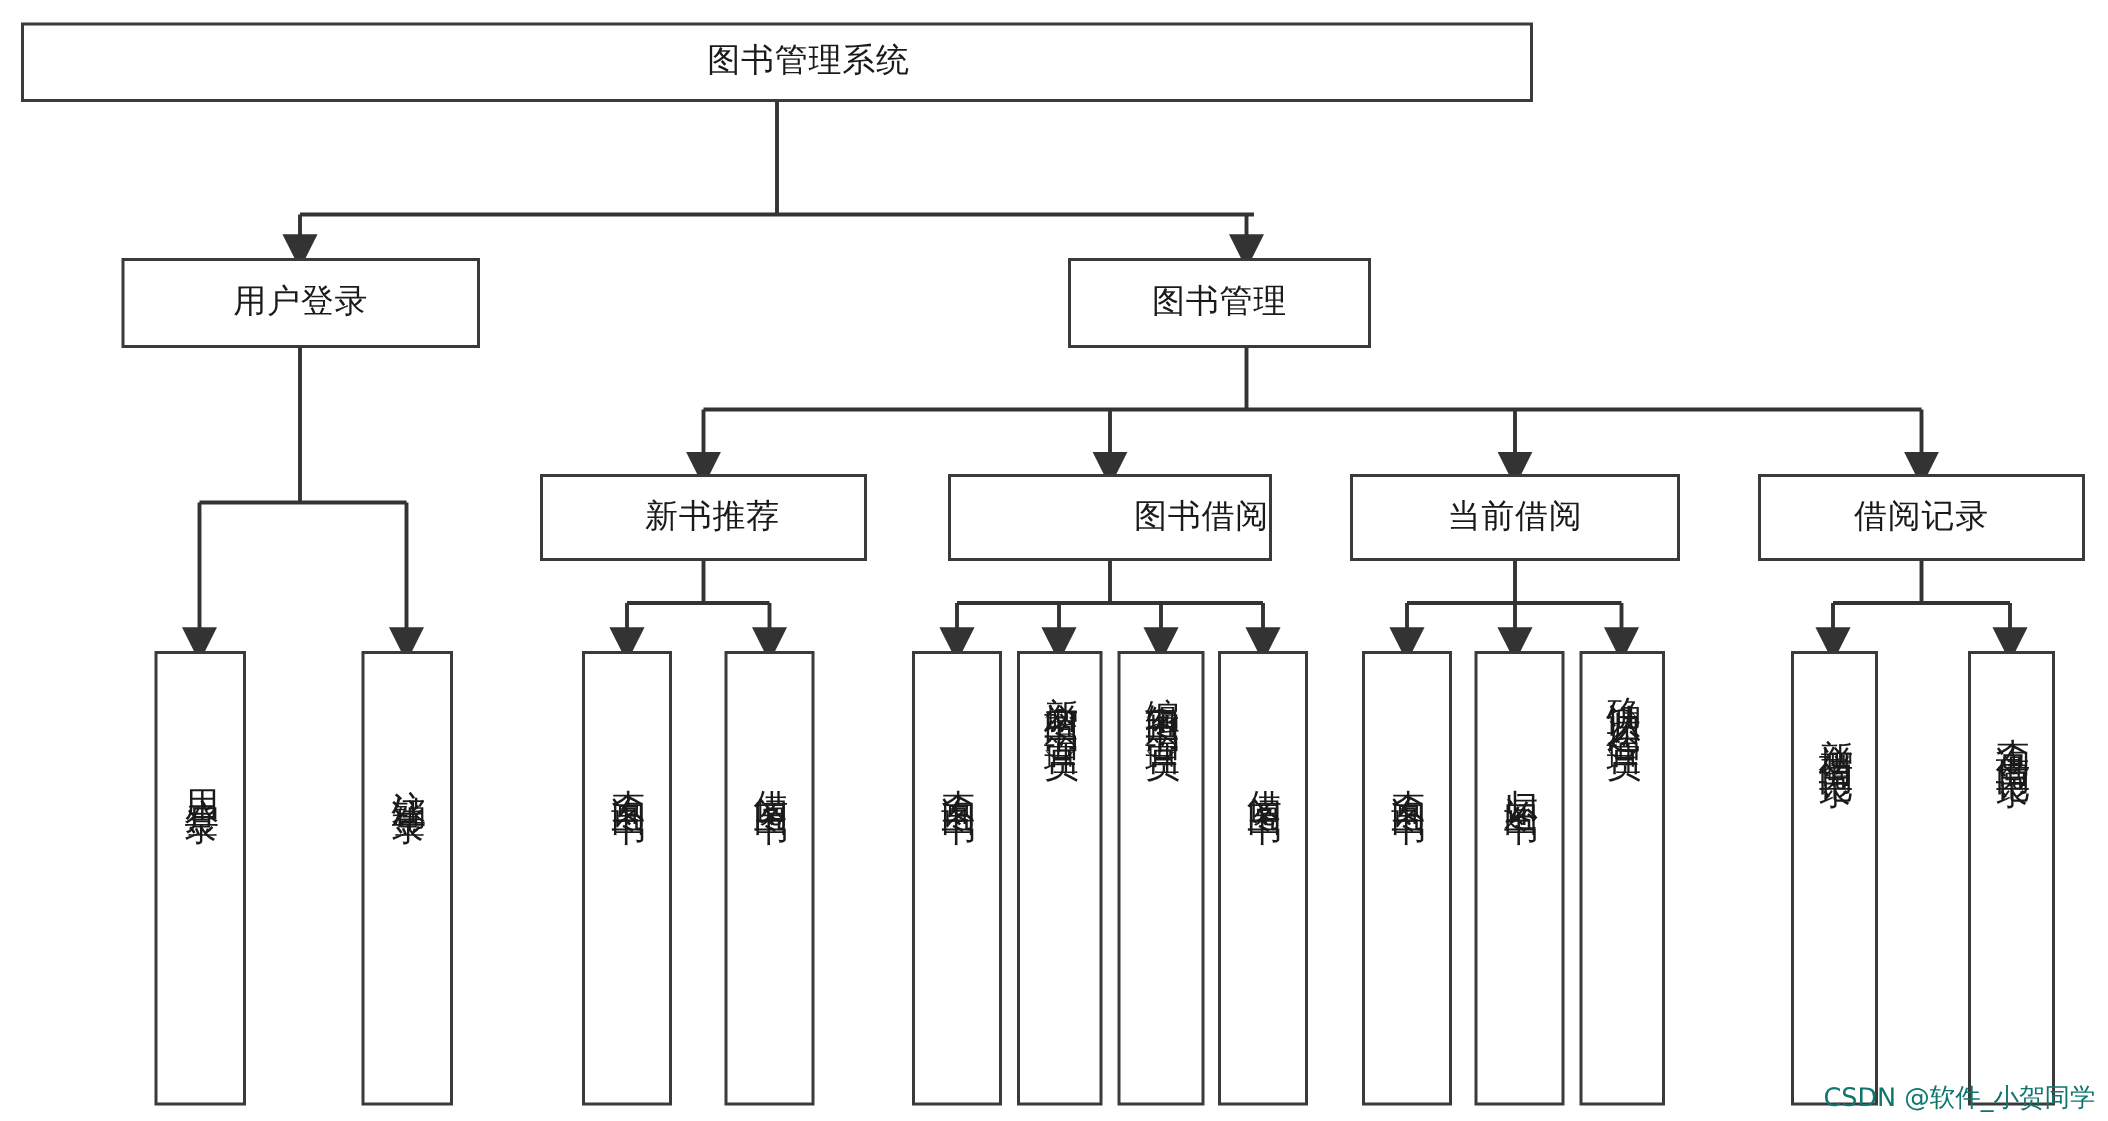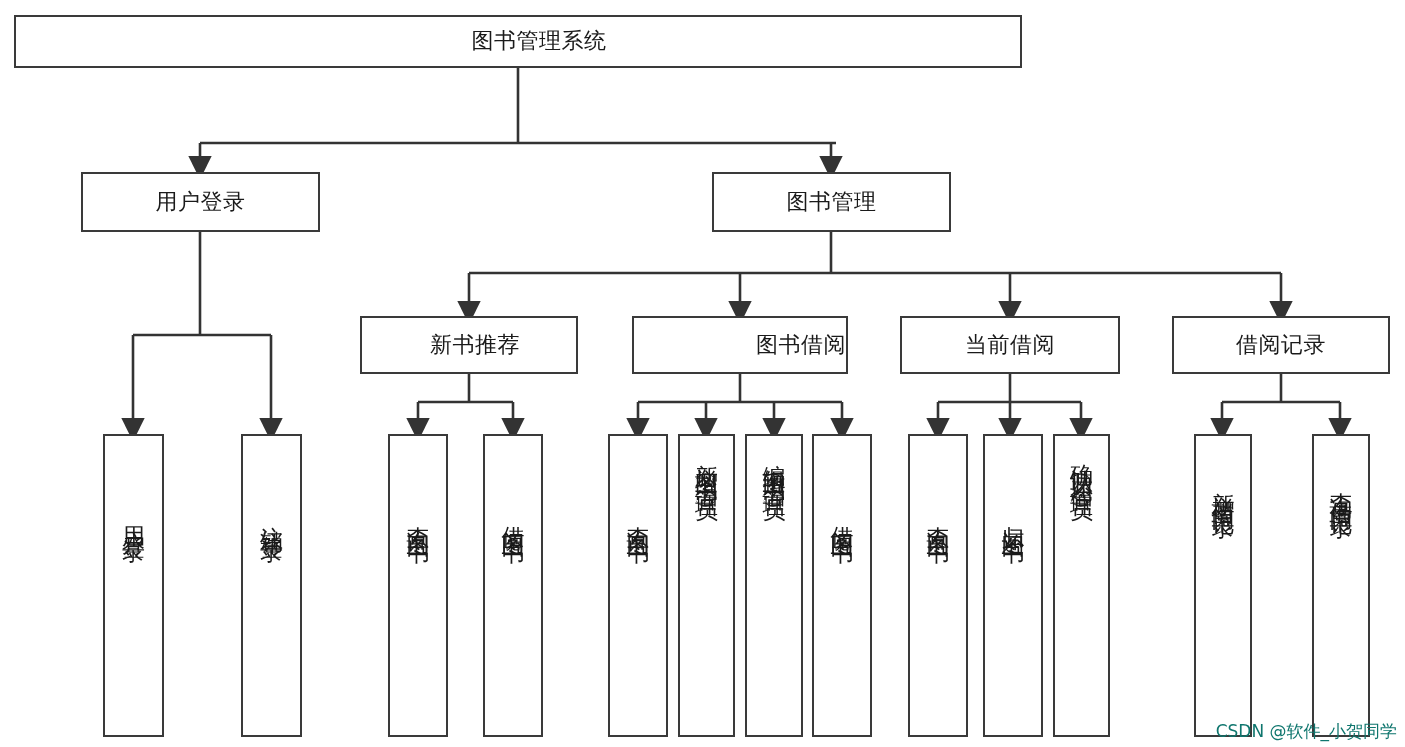--- a/index.html
+++ b/index.html
@@ -123,21 +123,21 @@
     </g>
   </svg>
 
   <div class="node horiz" style="left:14px; top:15px; width:1008px; height:53px;padding-left:42px;">
     <span class="label">图书管理系统</span>
   </div>
 
   <div class="node horiz" style="left:81px; top:172px; width:239px; height:60px;">
     <span class="label">用户登录</span>
   </div>
-  <div class="node horiz" style="left:712px; top:172px; width:239px; height:60px;">
+  <div class="node horiz" style="left:712px; top:172px; width:202px; height:60px;">
     <span class="label">图书管理</span>
   </div>
 
   <div class="node horiz" style="left:360px; top:316px; width:218px; height:58px;padding-left:12px;">
     <span class="label">新书推荐</span>
   </div>
   <div class="node horiz" style="left:632px; top:316px; width:216px; height:58px;justify-content:flex-end;">
     <span class="label">图书借阅</span>
   </div>
   <div class="node horiz" style="left:900px; top:316px; width:220px; height:58px;">

